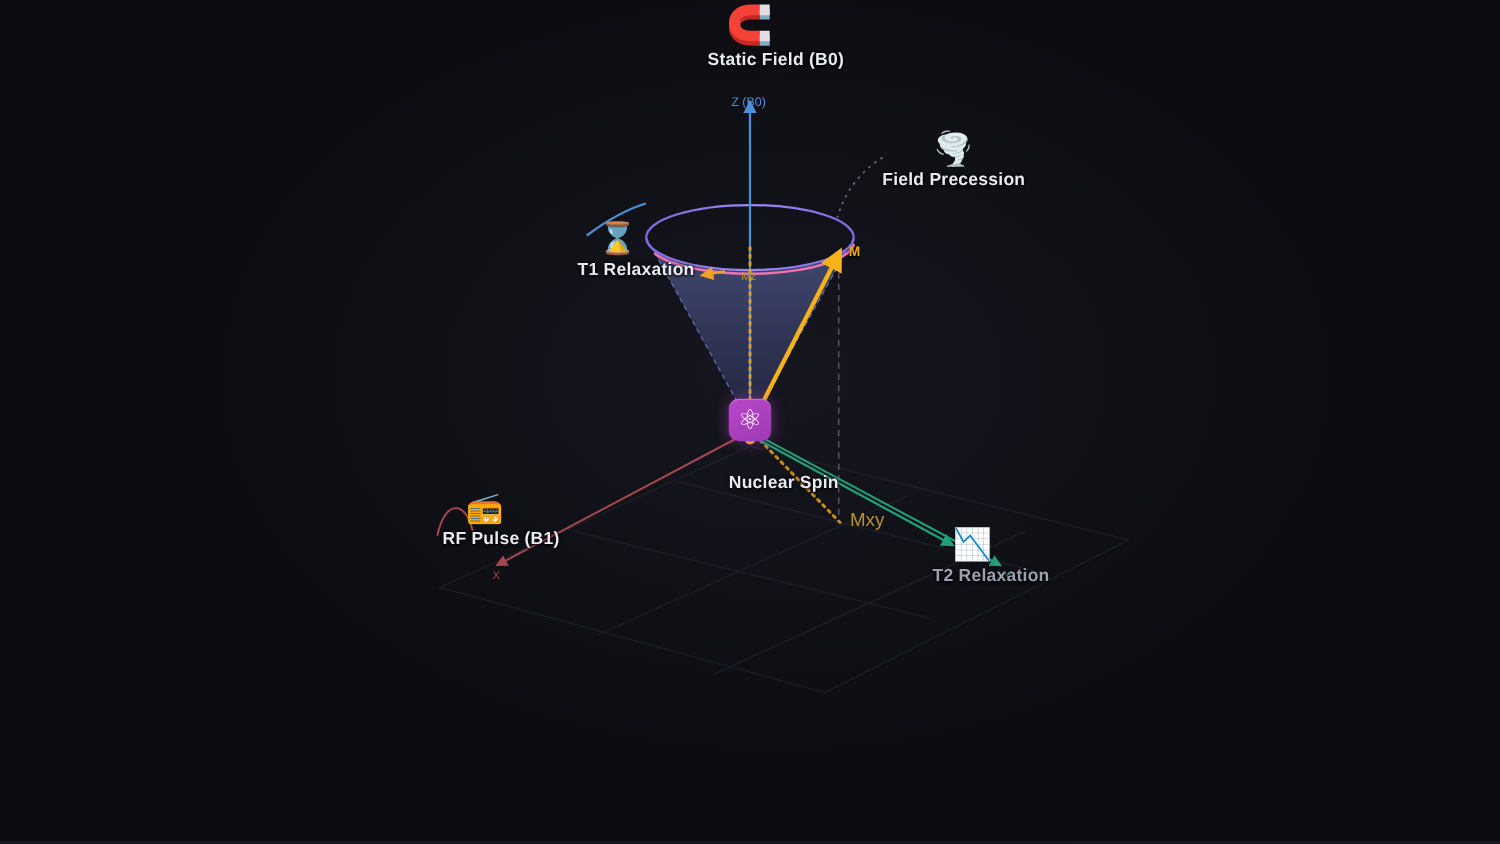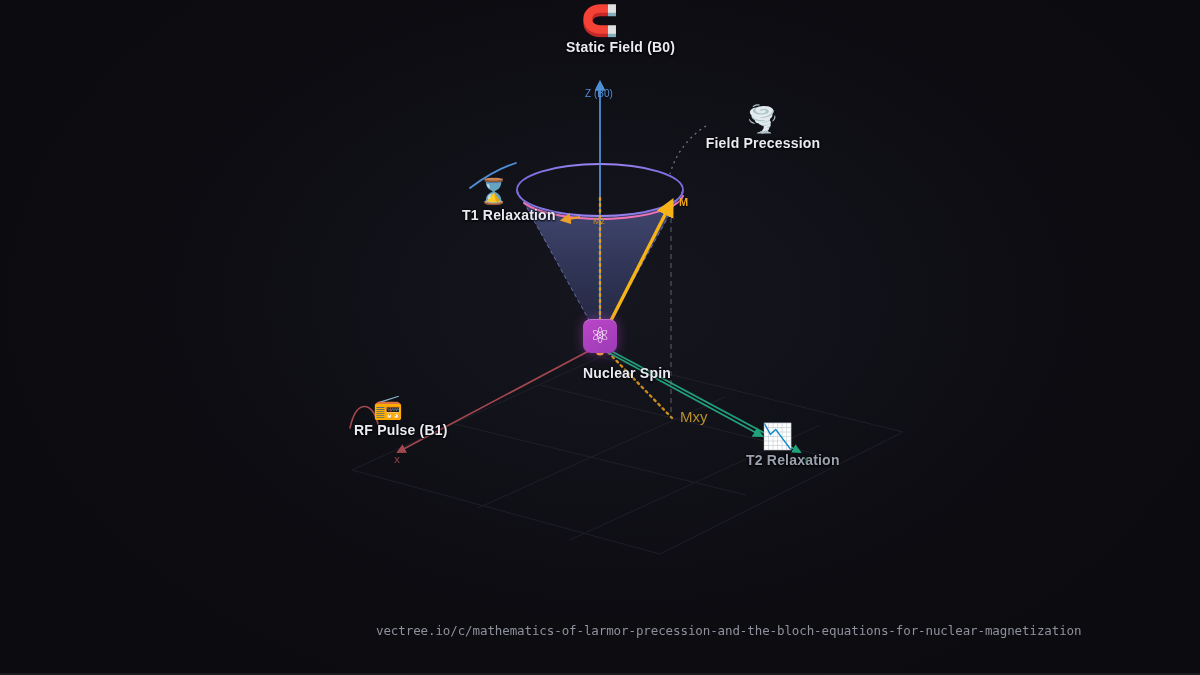--- a/index.html
+++ b/index.html
@@ -54,25 +54,25 @@
 
   
   #n-spin { left:583px; top:319px; width:34px; }
   #n-spin .badge {
     width:34px; height:34px; border-radius:8px;
     background:linear-gradient(150deg,#bb46c9,#9c3bb5);
     box-shadow:0 0 12px rgba(186,70,201,.45), inset 0 1px 0 rgba(255,255,255,.25);
     display:flex; align-items:center; justify-content:center;
     font-size:22px; line-height:1; color:#fff;
   }
-  #n-spin .cap { margin-top:12px; }
+  #n-spin .cap { margin-top:24px; }
 
   
   .lbl { position:absolute; font-size:10px; white-space:nowrap; user-select:none; }
-  .lbl.z   { left:585px; top:88px;  color:#4f8fd6; }
+  .lbl.z   { left:585px; top:77px;  color:#4f8fd6; }
   .lbl.x   { left:394px; top:455px; color:#a3484e; font-size:9px; }
   .lbl.y   { left:803px; top:455px; color:#2f7a5e; font-size:9px; }
   .lbl.m   { left:679px; top:196px; color:#f0a81e; font-size:11px; font-weight:600;
              text-shadow:0 1px 2px #000; }
   .lbl.mz  { left:576px; top:216px; color:#c59327; font-size:9px;padding-left:17px; }
   .lbl.mxy { left:680px; top:408px; color:#b88f2b; font-size:15px; }
 
   
   #overlay { position:absolute; left:24px; top:382px; width:320px; }
   #brand { display:flex; align-items:center; gap:9px; }
@@ -230,14 +230,13 @@
   <span class="lbl z">Z (B0)</span>
   <span class="lbl x">X</span>
   <span class="lbl y">Y</span>
   <span class="lbl m">M</span>
   <span class="lbl mz">Mz</span>
   <span class="lbl mxy">Mxy</span>
 
   <div id="overlay">
   </div>
 
-  <div id="url">vectree.io/c/mathematics-of-larmor-precession-and-the-bloch-equations-for-nuclear-magnetization</div>
 </div>
 
 </body></html>

